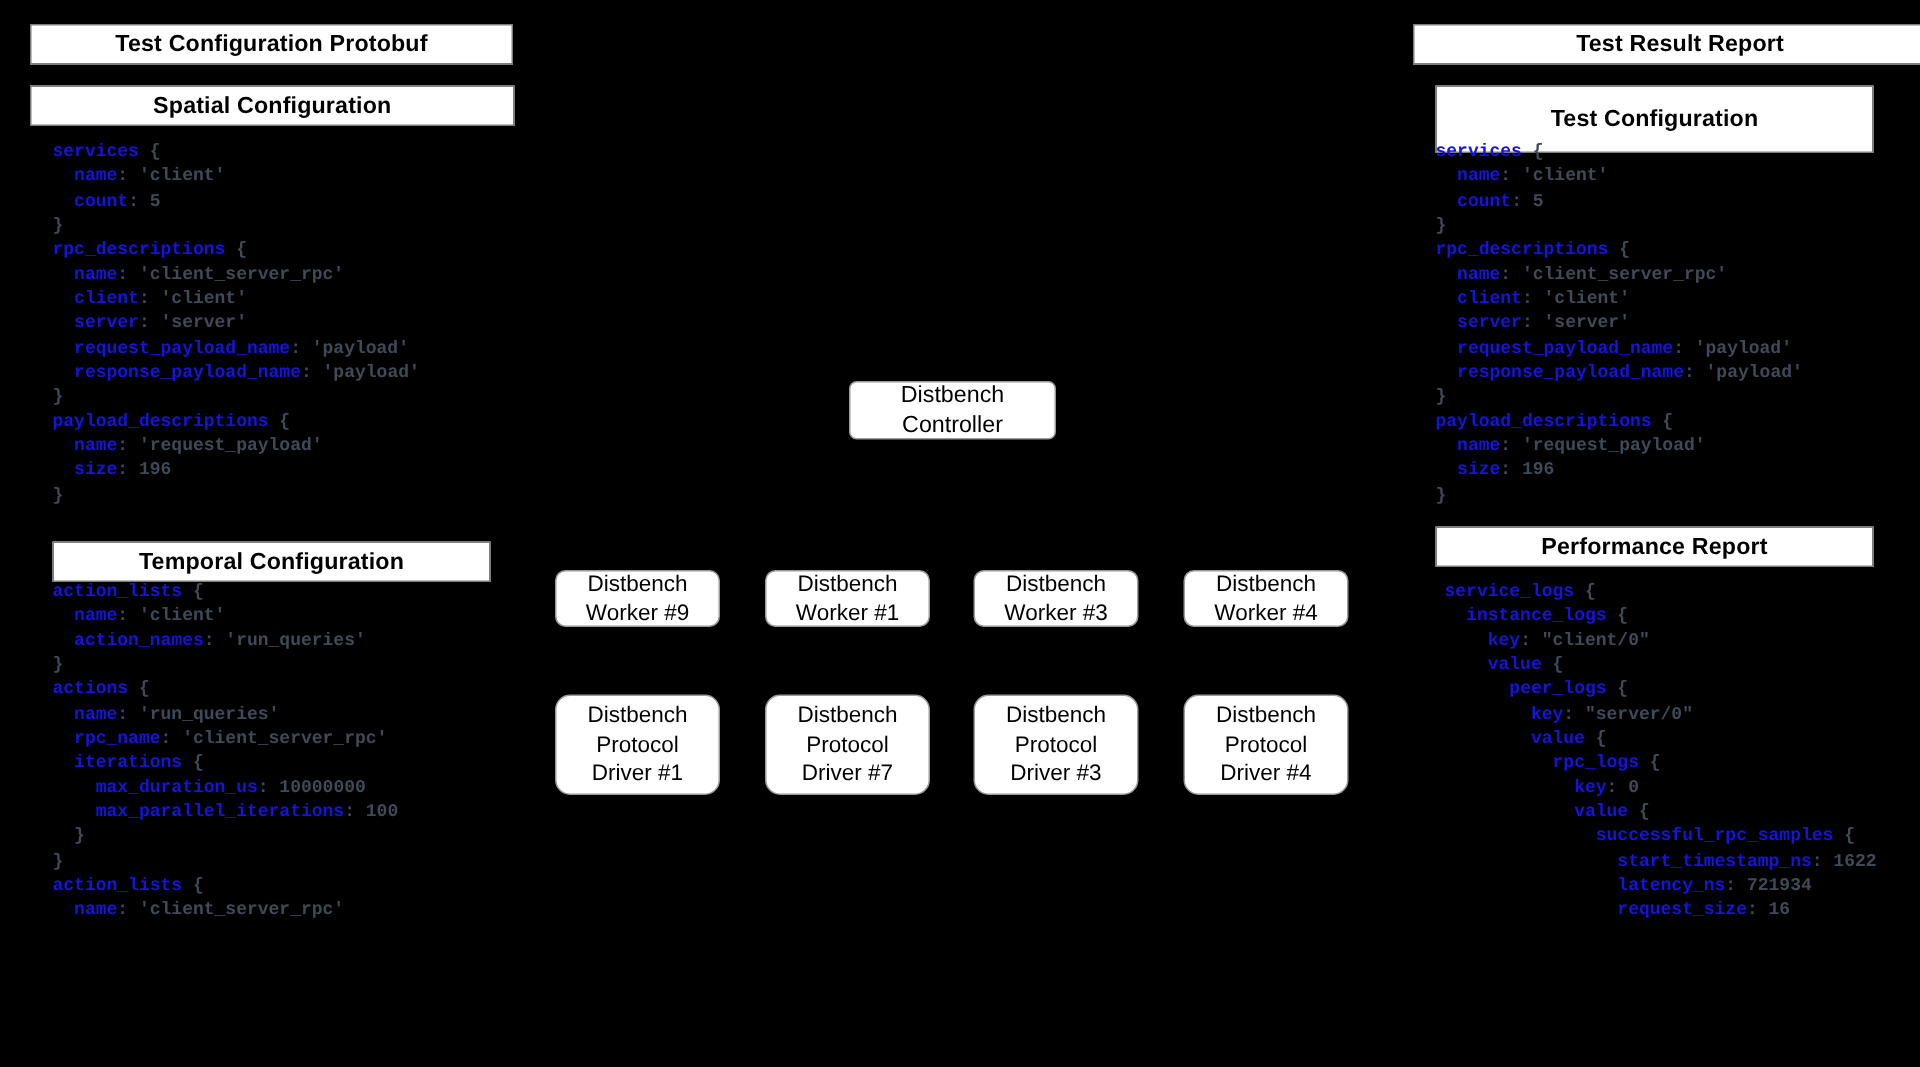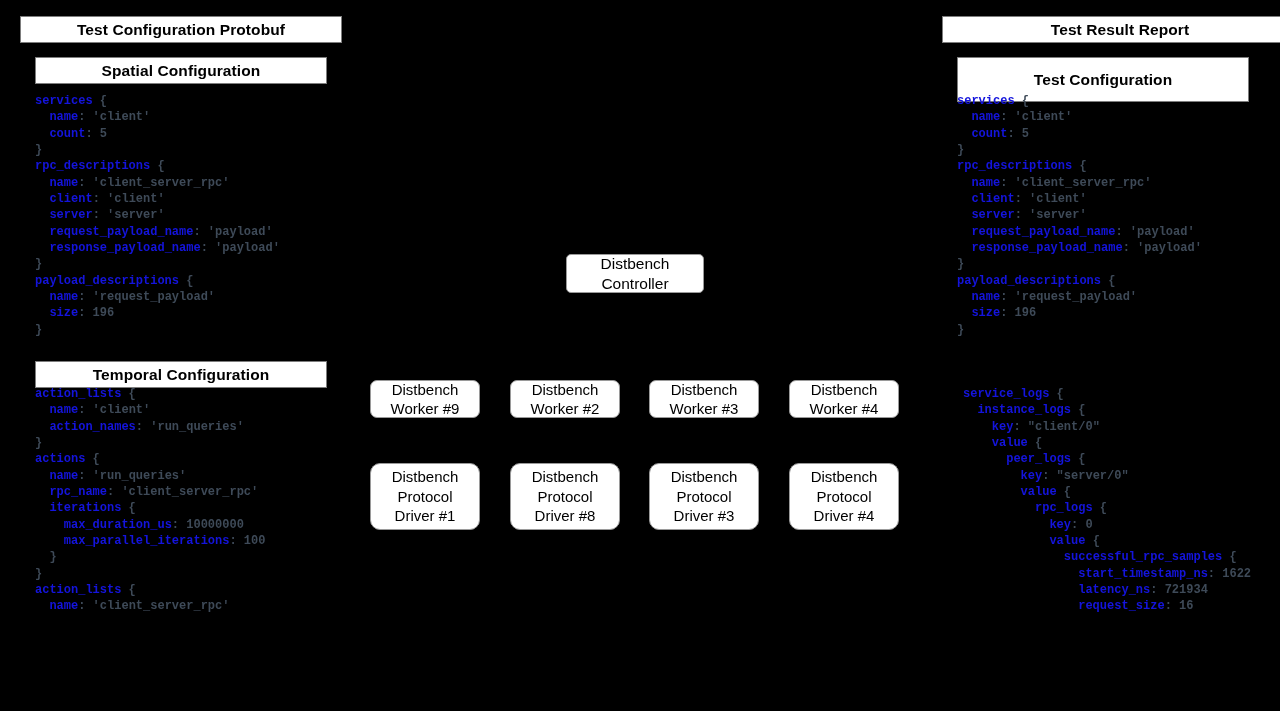--- a/index.html
+++ b/index.html
@@ -31,73 +31,74 @@
   .node.driver{top:463px;width:110px;height:67px;border-radius:10px;}
   .w1{left:370px}.w2{left:510px}.w3{left:649px}.w4{left:789px}
 </style>
 </head>
 <body>
 
 <div class="screen">
 
   <div class="header-box" style="left:20px;top:16px;width:322px;height:27px">Test Configuration Protobuf</div>
 
-  <div class="header-box" style="left:35px;top:57px;width:292px;height:27px">Spatial Configuration</div>
+  <div class="header-box" style="left:20px;top:57px;width:323px;height:27px">Spatial Configuration</div>
 
   <div class="code" style="left:35px;top:93px"><div><span class="kw">services</span><span class="pl"> {</span></div><div><span class="pl">  </span><span class="kw">name</span><span class="pl">: 'client'</span></div><div><span class="pl">  </span><span class="kw">count</span><span class="pl">: 5</span></div><div><span class="pl">}</span></div><div><span class="kw">rpc_descriptions</span><span class="pl"> {</span></div><div><span class="pl">  </span><span class="kw">name</span><span class="pl">: 'client_server_rpc'</span></div><div><span class="pl">  </span><span class="kw">client</span><span class="pl">: 'client'</span></div><div><span class="pl">  </span><span class="kw">server</span><span class="pl">: 'server'</span></div><div><span class="pl">  </span><span class="kw">request_payload_name</span><span class="pl">: 'payload'</span></div><div><span class="pl">  </span><span class="kw">response_payload_name</span><span class="pl">: 'payload'</span></div><div><span class="pl">}</span></div><div><span class="kw">payload_descriptions</span><span class="pl"> {</span></div><div><span class="pl">  </span><span class="kw">name</span><span class="pl">: 'request_payload'</span></div><div><span class="pl">  </span><span class="kw">size</span><span class="pl">: 196</span></div><div><span class="pl">}</span></div></div>
 
   <div class="header-box" style="left:35px;top:361px;width:292px;height:27px">Temporal Configuration</div>
 
   <div class="code" style="left:35px;top:386px"><div><span class="kw">action_lists</span><span class="pl"> {</span></div><div><span class="pl">  </span><span class="kw">name</span><span class="pl">: 'client'</span></div><div><span class="pl">  </span><span class="kw">action_names</span><span class="pl">: 'run_queries'</span></div><div><span class="pl">}</span></div><div><span class="kw">actions</span><span class="pl"> {</span></div><div><span class="pl">  </span><span class="kw">name</span><span class="pl">: 'run_queries'</span></div><div><span class="pl">  </span><span class="kw">rpc_name</span><span class="pl">: 'client_server_rpc'</span></div><div><span class="pl">  </span><span class="kw">iterations</span><span class="pl"> {</span></div><div><span class="pl">    </span><span class="kw">max_duration_us</span><span class="pl">: 10000000</span></div><div><span class="pl">    </span><span class="kw">max_parallel_iterations</span><span class="pl">: 100</span></div><div><span class="pl">  }</span></div><div><span class="pl">}</span></div><div><span class="kw">action_lists</span><span class="pl"> {</span></div><div><span class="pl">  </span><span class="kw">name</span><span class="pl">: 'client_server_rpc'</span></div></div>
 
   <div class="node controller">
     <div>Distbench</div>
     <div>Controller</div>
   </div>
 
   <div class="node worker w1">
     <div>Distbench</div>
     <div>Worker #9</div>
   </div>
   <div class="node worker w2">
     <div>Distbench</div>
-    <div>Worker #2</div>
+    <div>Worker #1</div>
   </div>
   <div class="node worker w3">
     <div>Distbench</div>
     <div>Worker #3</div>
   </div>
   <div class="node worker w4">
     <div>Distbench</div>
     <div>Worker #4</div>
   </div>
 
   <div class="node driver w1">
     <div>Distbench</div>
     <div>Protocol</div>
     <div>Driver #1</div>
   </div>
   <div class="node driver w2">
     <div>Distbench</div>
     <div>Protocol</div>
-    <div>Driver #8</div>
+    <div>Driver #7</div>
   </div>
   <div class="node driver w3">
     <div>Distbench</div>
     <div>Protocol</div>
     <div>Driver #3</div>
   </div>
   <div class="node driver w4">
     <div>Distbench</div>
     <div>Protocol</div>
     <div>Driver #4</div>
   </div>
 
   <div class="header-box" style="left:942px;top:16px;width:356px;height:27px">Test Result Report</div>
 
   <div class="header-box" style="left:957px;top:57px;width:292px;height:45px">Test Configuration</div>
 
   <div class="code" style="left:957px;top:93px"><div><span class="kw">services</span><span class="pl"> {</span></div><div><span class="pl">  </span><span class="kw">name</span><span class="pl">: 'client'</span></div><div><span class="pl">  </span><span class="kw">count</span><span class="pl">: 5</span></div><div><span class="pl">}</span></div><div><span class="kw">rpc_descriptions</span><span class="pl"> {</span></div><div><span class="pl">  </span><span class="kw">name</span><span class="pl">: 'client_server_rpc'</span></div><div><span class="pl">  </span><span class="kw">client</span><span class="pl">: 'client'</span></div><div><span class="pl">  </span><span class="kw">server</span><span class="pl">: 'server'</span></div><div><span class="pl">  </span><span class="kw">request_payload_name</span><span class="pl">: 'payload'</span></div><div><span class="pl">  </span><span class="kw">response_payload_name</span><span class="pl">: 'payload'</span></div><div><span class="pl">}</span></div><div><span class="kw">payload_descriptions</span><span class="pl"> {</span></div><div><span class="pl">  </span><span class="kw">name</span><span class="pl">: 'request_payload'</span></div><div><span class="pl">  </span><span class="kw">size</span><span class="pl">: 196</span></div><div><span class="pl">}</span></div></div>
 
+  <div class="header-box" style="left:957px;top:351px;width:292px;height:27px">Performance Report</div>
 
   <div class="code" style="left:963px;top:386px"><div><span class="kw">service_logs</span><span class="pl"> {</span></div><div><span class="pl">  </span><span class="kw">instance_logs</span><span class="pl"> {</span></div><div><span class="pl">    </span><span class="kw">key</span><span class="pl">: "client/0"</span></div><div><span class="pl">    </span><span class="kw">value</span><span class="pl"> {</span></div><div><span class="pl">      </span><span class="kw">peer_logs</span><span class="pl"> {</span></div><div><span class="pl">        </span><span class="kw">key</span><span class="pl">: "server/0"</span></div><div><span class="pl">        </span><span class="kw">value</span><span class="pl"> {</span></div><div><span class="pl">          </span><span class="kw">rpc_logs</span><span class="pl"> {</span></div><div><span class="pl">            </span><span class="kw">key</span><span class="pl">: 0</span></div><div><span class="pl">            </span><span class="kw">value</span><span class="pl"> {</span></div><div><span class="pl">              </span><span class="kw">successful_rpc_samples</span><span class="pl"> {</span></div><div><span class="pl">                </span><span class="kw">start_timestamp_ns</span><span class="pl">: 1622</span></div><div><span class="pl">                </span><span class="kw">latency_ns</span><span class="pl">: 721934</span></div><div><span class="pl">                </span><span class="kw">request_size</span><span class="pl">: 16</span></div></div>
 
 </div>
 
 </body></html>

